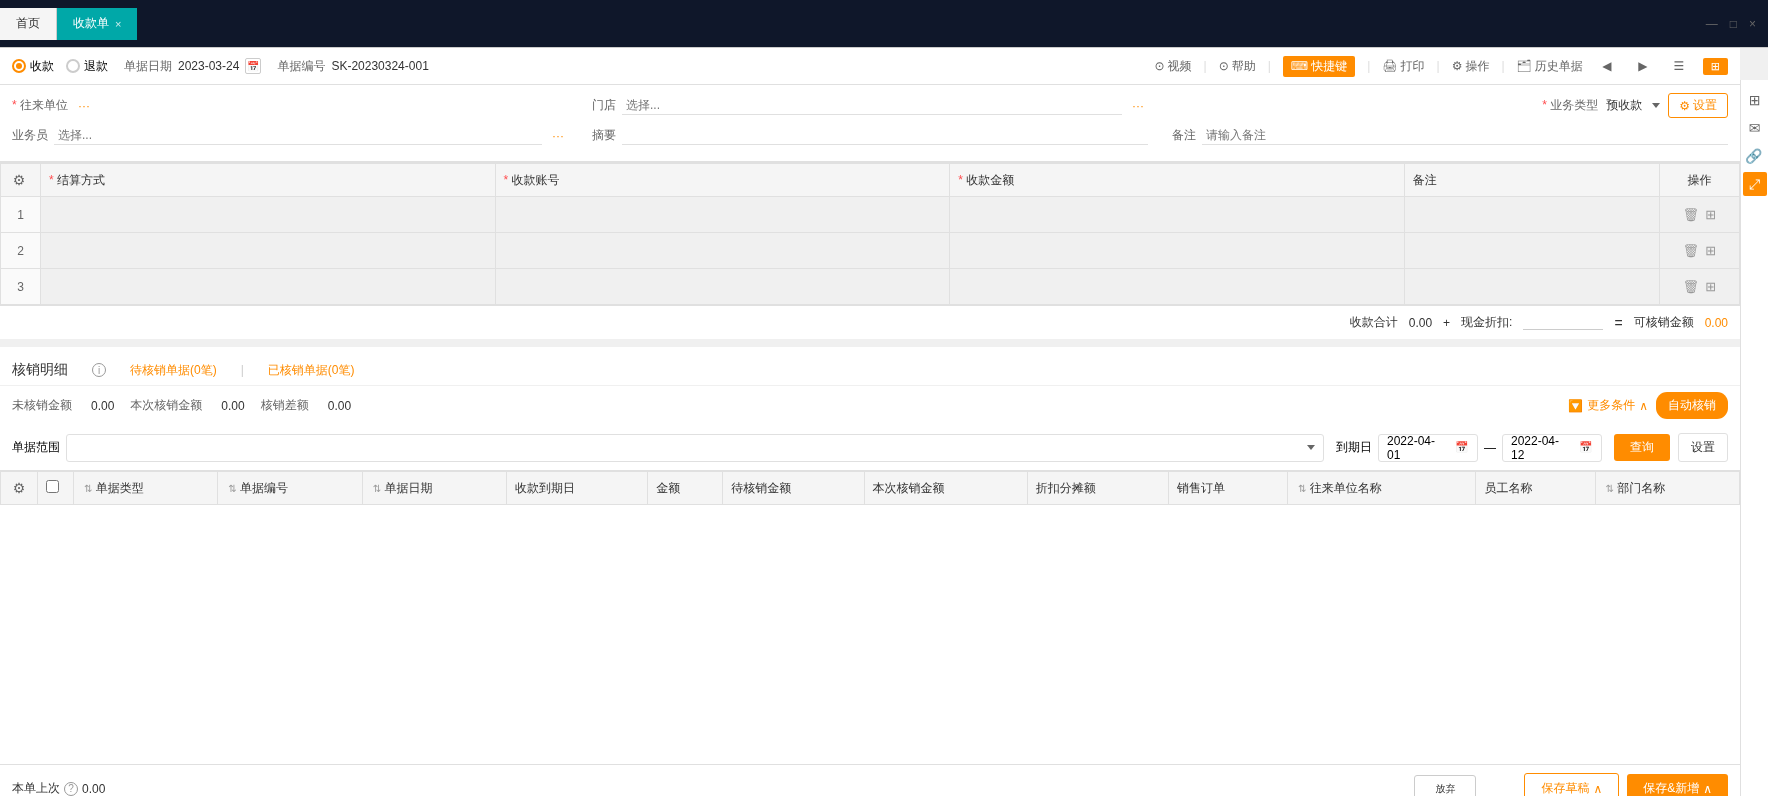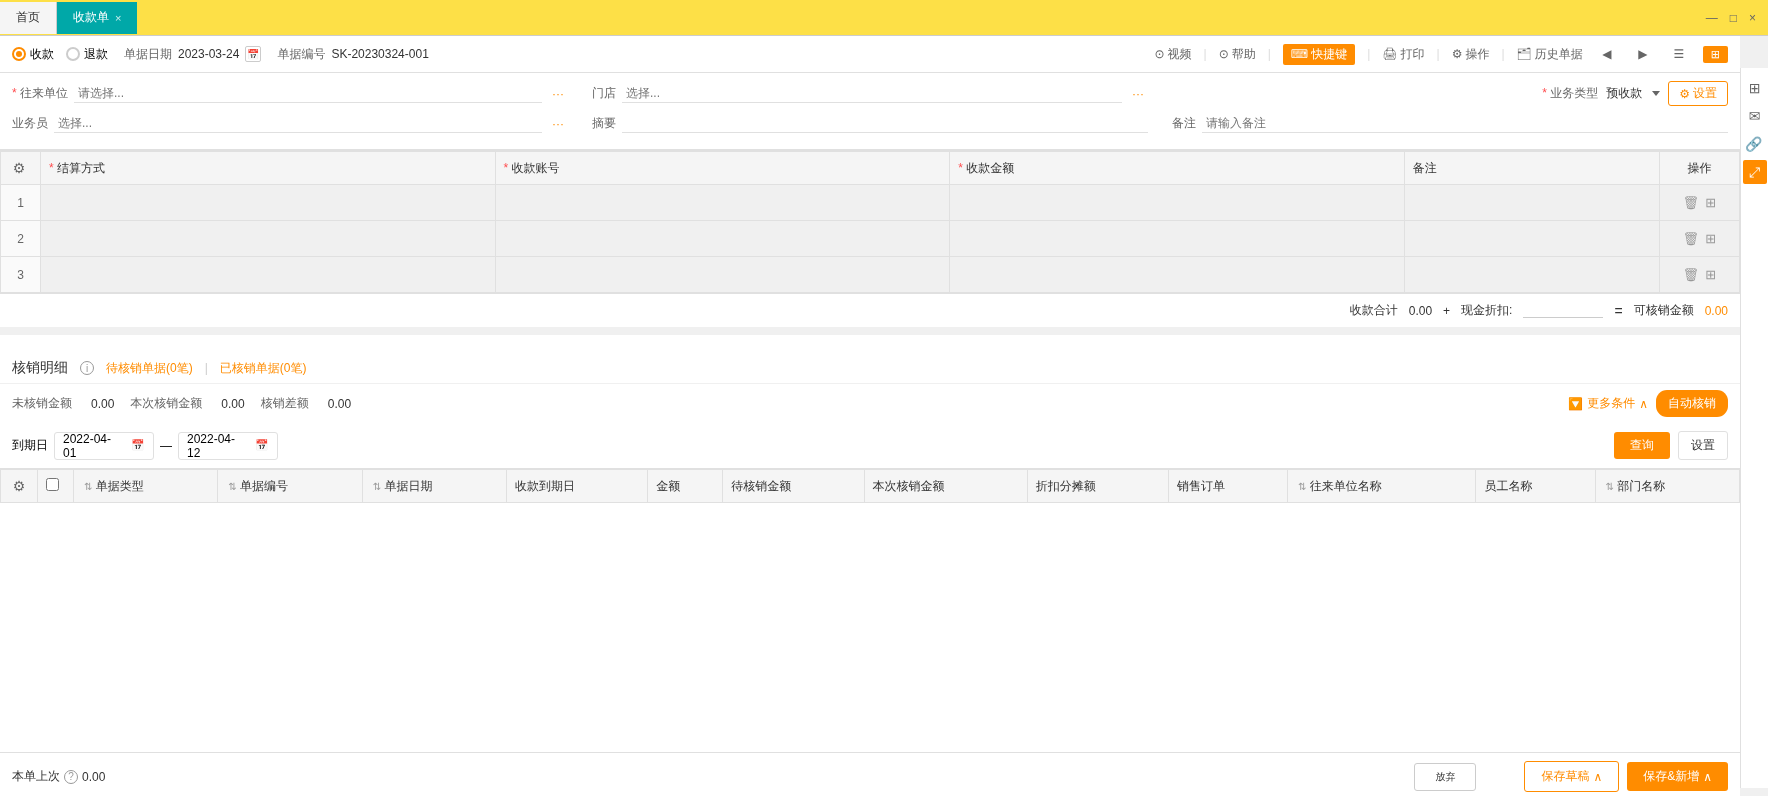--- a/index.html
+++ b/index.html
@@ -2,22 +2,22 @@
 <html><head>
   <meta charset="utf-8">
   <style>
     * { box-sizing: border-box; margin: 0; padding: 0; font-family: 'Microsoft YaHei', Arial, sans-serif; font-size: 12px; }
     body { background: #f0f0f0; width: 1768px; height: 796px; overflow: hidden; }
     
     
     .tab-bar {
       display: flex;
       align-items: center;
-      background: #fde047;
-      height: 36px;
+      background: #0f172a;
+      height: 48px;
       border-bottom: 1px solid #ccc;
     }
     .tab-home {
       background: #f5f5f5;
       padding: 0 16px;
       height: 32px;
       display: flex;
       align-items: center;
       color: #333;
       border-right: 1px solid #ccc;
@@ -293,22 +293,22 @@
     .reconcile-section {
       background: white;
       flex: 1;
       overflow: hidden;
       display: flex;
       flex-direction: column;
     }
     .reconcile-header {
       display: flex;
       align-items: center;
-      gap: 12px;
-      padding: 24px 12px 6px;
+      gap: 24px;
+      padding: 14px 12px 6px;
       border-bottom: 1px solid #f0f0f0;
     }
     .reconcile-title {
       font-size: 14px;
       font-weight: 500;
       color: #333;
     }
     .info-icon {
       width: 14px; height: 14px;
       border: 1px solid #999;
@@ -615,21 +615,20 @@
         <div class="toolbar-icon-btn">▶</div>
         <div class="toolbar-icon-btn">☰</div>
         <div class="orange-box">⊞</div>
       </div>
     </div>
 
     <div class="form-area">
       <div class="form-row">
         <div class="form-field" style="flex:2;">
           <span class="field-label required">往来单位</span>
-          <input class="field-input" placeholder="请选择..." style="">
           <span class="field-dots">···</span>
         </div>
         <div class="field-divider"></div>
         <div class="form-field" style="flex:2;">
           <span class="field-label">门店</span>
           <input class="field-input" placeholder="选择..." style="">
           <span class="field-dots">···</span>
         </div>
         <div class="field-divider"></div>
         <div class="form-field" style="flex:2; justify-content:flex-end; gap:8px;">
@@ -769,20 +768,27 @@
           <span class="filter-more">
             <span>🔽</span>
             <span>更多条件</span>
             <span>∧</span>
           </span>
           <button class="btn-auto-reconcile">自动核销</button>
         </div>
       </div>
 
       <div class="filter-row">
+        <div class="filter-field">
+          <span>单据范围</span>
+          <div class="filter-select">
+            <span></span>
+            <div class="chevron-down"></div>
+          </div>
+        </div>
         <div class="filter-date">
           <span>到期日</span>
           <div class="date-input">
             <span>2022-04-01</span>
             <span style="font-size:11px;">📅</span>
           </div>
           <span>—</span>
           <div class="date-input">
             <span>2022-04-12</span>
             <span style="font-size:11px;">📅</span>

